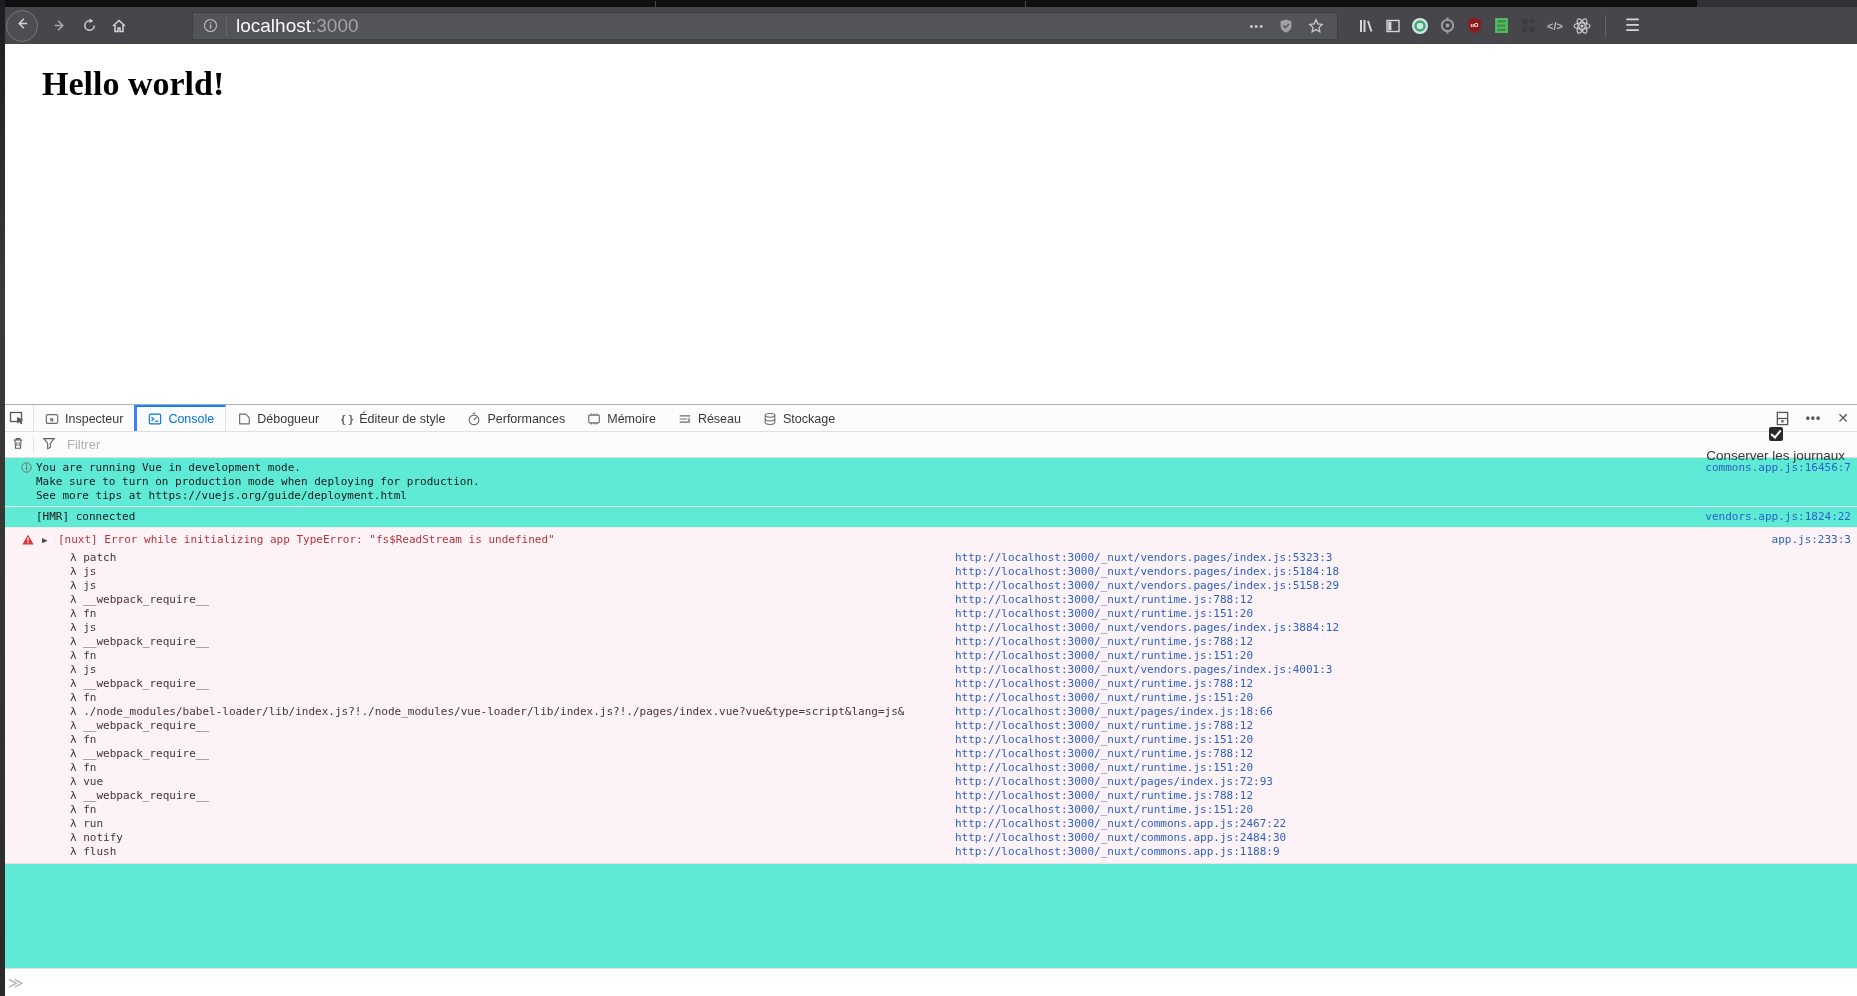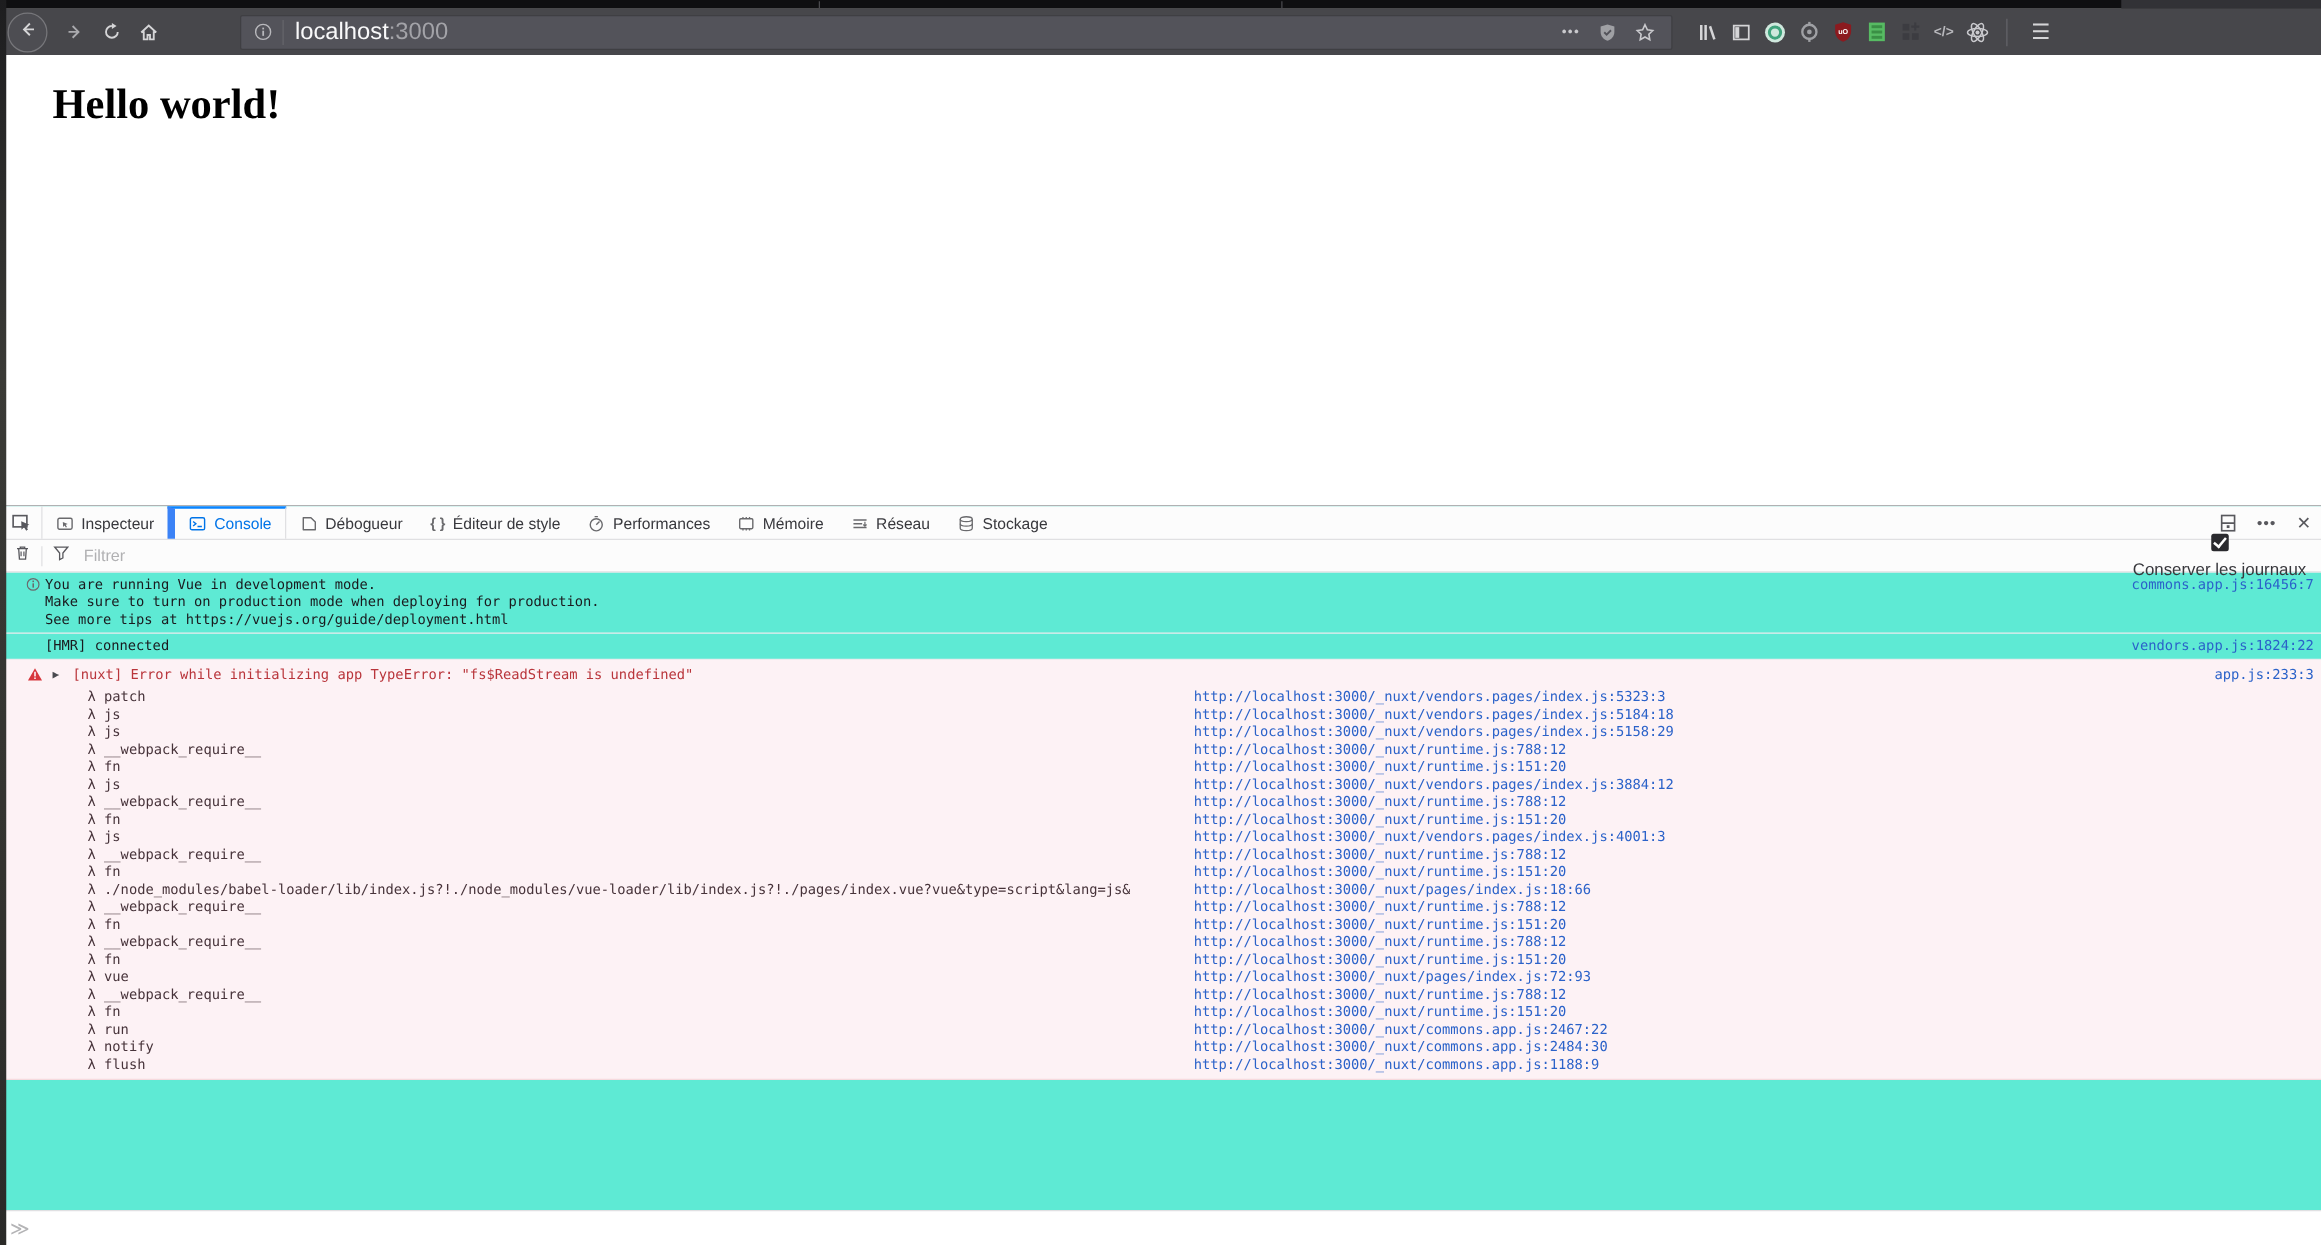--- a/index.html
+++ b/index.html
@@ -47,21 +47,21 @@
   .devtools { position:absolute; left:0; top:404px; width:1857px; height:620px; background:#5eead4;
     border-top:1px solid #b1b1b3; color:#38383d; }
   .dt-tabs { height:27px; background:#fcfcfc; border-bottom:1px solid #e0e0e2;
     display:flex; align-items:stretch; font-size:12.5px; }
   .dt-picker { width:34px; display:flex; align-items:center; justify-content:center;
     border-right:1px solid #e0e0e2; color:#58585d; }
   .dt-tab { display:flex; align-items:center; gap:6px; padding:0 11px; color:#38383d;
     border-top:2px solid transparent; white-space:nowrap; }
   .dt-tab .ticon { display:flex; align-items:center; color:#6a6a6d; font-size:12px; }
   .dt-tab.active { color:#0074e8; border-top:2px solid #0a84ff;
-    border-left:6px solid #3b82f6; border-right:1px solid #e0e0e2; }
+    border-left:3px solid #3b82f6; border-right:1px solid #e0e0e2; }
   .dt-tab.active .ticon { color:#0074e8; }
   .dt-corner { margin-left:auto; display:flex; align-items:center; color:#58585d; }
   .dt-corner > div { padding:0 8px; font-size:14px; display:flex; align-items:center; }
 
   .con-toolbar { height:26px; background:#fcfcfc; border-bottom:1px solid #e0e0e2;
     display:flex; align-items:center; padding:0 6px; }
   .ct-ico { display:flex; align-items:center; justify-content:center; width:24px; color:#58585d; }
   .ct-sep { width:1px; height:16px; background:#e0e0e2; margin:0 3px; }
   .filter-input { border:none; outline:none; background:transparent; font-size:13px;
     color:#38383d; margin-left:6px; width:400px; font-family:"Liberation Sans", sans-serif; }

